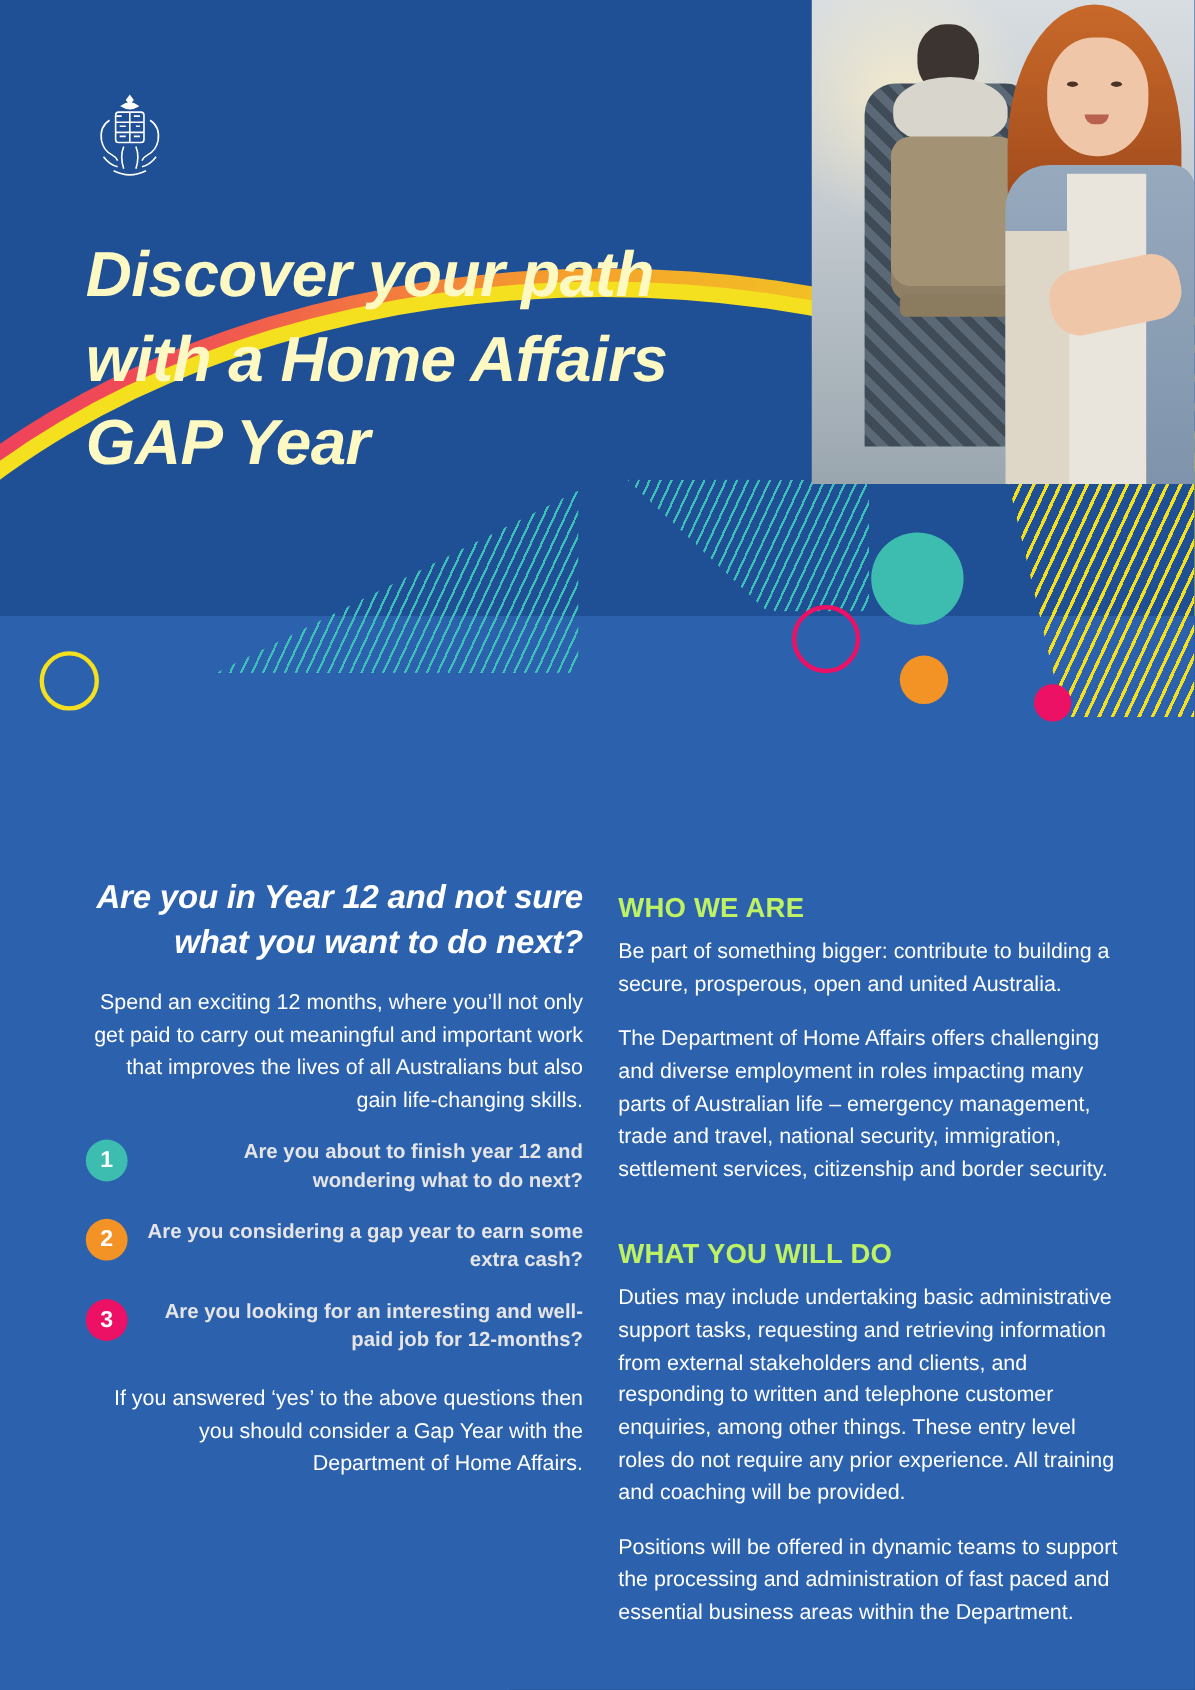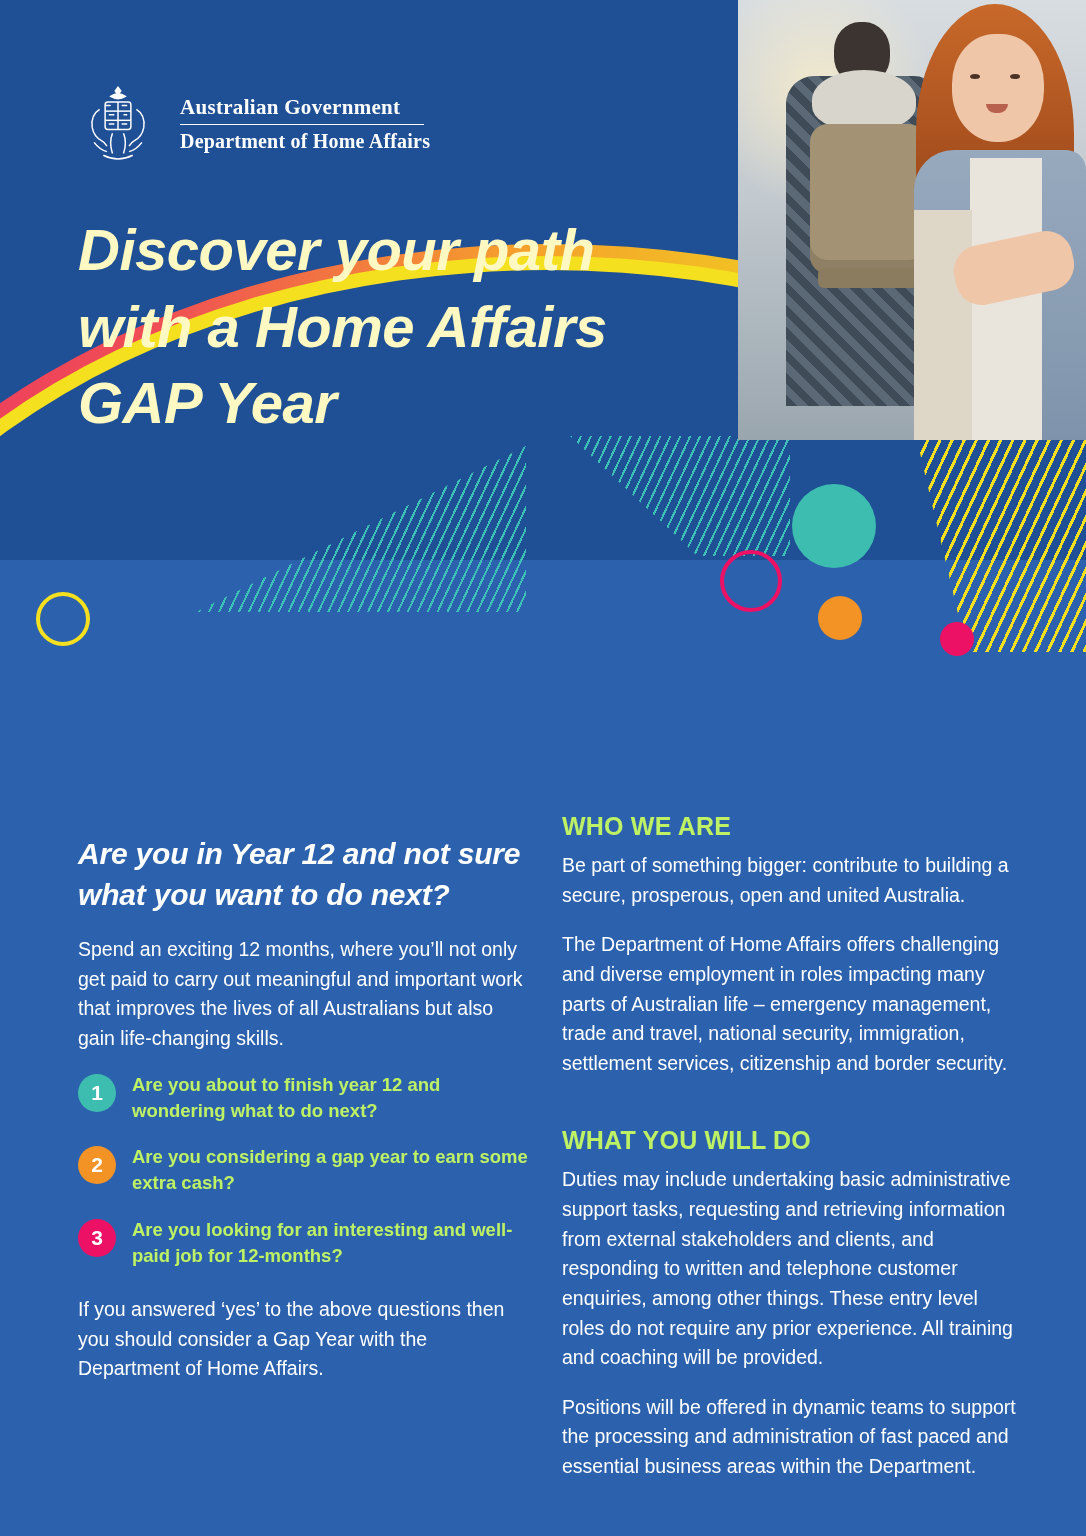--- a/index.html
+++ b/index.html
@@ -181,22 +181,23 @@
     font-size: 58px;
     line-height: 1.32;
     font-weight: bold;
     font-style: italic;
     letter-spacing: -.5px;
   }
 
   
   .col-left {
     position: absolute;
-    left: 78px; top: 834px;
+    left: 78px; top: 796px;
     width: 452px;
+    text-align: right;
   }
   .col-right {
     position: absolute;
     left: 562px; top: 812px;
     width: 460px;
   }
   .q-title {
     color:#ffffff;
     font-size: 30px;
     font-style: italic;
@@ -223,21 +224,21 @@
 
   .item { display:flex; align-items:flex-start; gap:16px; margin-bottom: 20px; }
   .num {
     flex: 0 0 auto;
     width: 38px; height: 38px; border-radius:50%;
     color:#ffffff; font-weight:bold; font-size: 21px;
     display:flex; align-items:center; justify-content:center;
     margin-top: 2px;
   }
   .item-text {
-    color:#bef264; font-weight:bold; font-size:18.5px; line-height:1.42;
+    color:#e5e5e5; font-weight:bold; font-size:18.5px; line-height:1.42;
   }
   .right-para { margin-bottom: 20px; }
 </style>
 </head>
 <body>
 
 <div class="poster">
 
   <div class="top-band">
     <div class="curve-pink"></div>
@@ -285,24 +286,20 @@
         <line x1="36" y1="36" x2="64" y2="36"></line>
         <line x1="36" y1="46" x2="64" y2="46"></line>
         <path d="M36 30 l6 0 M54 30 l6 0 M40 40 l6 0 M56 40 l4 0 M40 50 l6 0 M54 50 l6 0"></path>
         <path d="M30 34 q-10 6 -8 20 q2 10 10 14 q4 2 6 6"></path>
         <path d="M70 34 q10 6 8 20 q-2 10 -10 14 q-4 2 -6 6"></path>
         <path d="M24 70 q6 8 14 10 M76 70 q-6 8 -14 10"></path>
         <path d="M34 84 q16 8 32 0"></path>
         <path d="M44 60 q-4 10 0 22 M56 60 q4 10 0 22"></path>
       </g>
     </svg>
-    <div class="logo-text">
-      <div class="line1">Australian Government</div>
-      <div class="line2">Department of Home Affairs</div>
-    </div>
   </div>
 
   <div class="headline">Discover your path with a Home Affairs GAP Year</div>
 
   <div class="col-left">
     <div class="q-title">Are you in Year 12 and not sure what you want to do next?</div>
     <p class="body-text">Spend an exciting 12 months, where you’ll not only get paid to carry out meaningful and important work that improves the lives of all Australians but also gain life-changing skills.</p>
 
 
     <div class="item">

